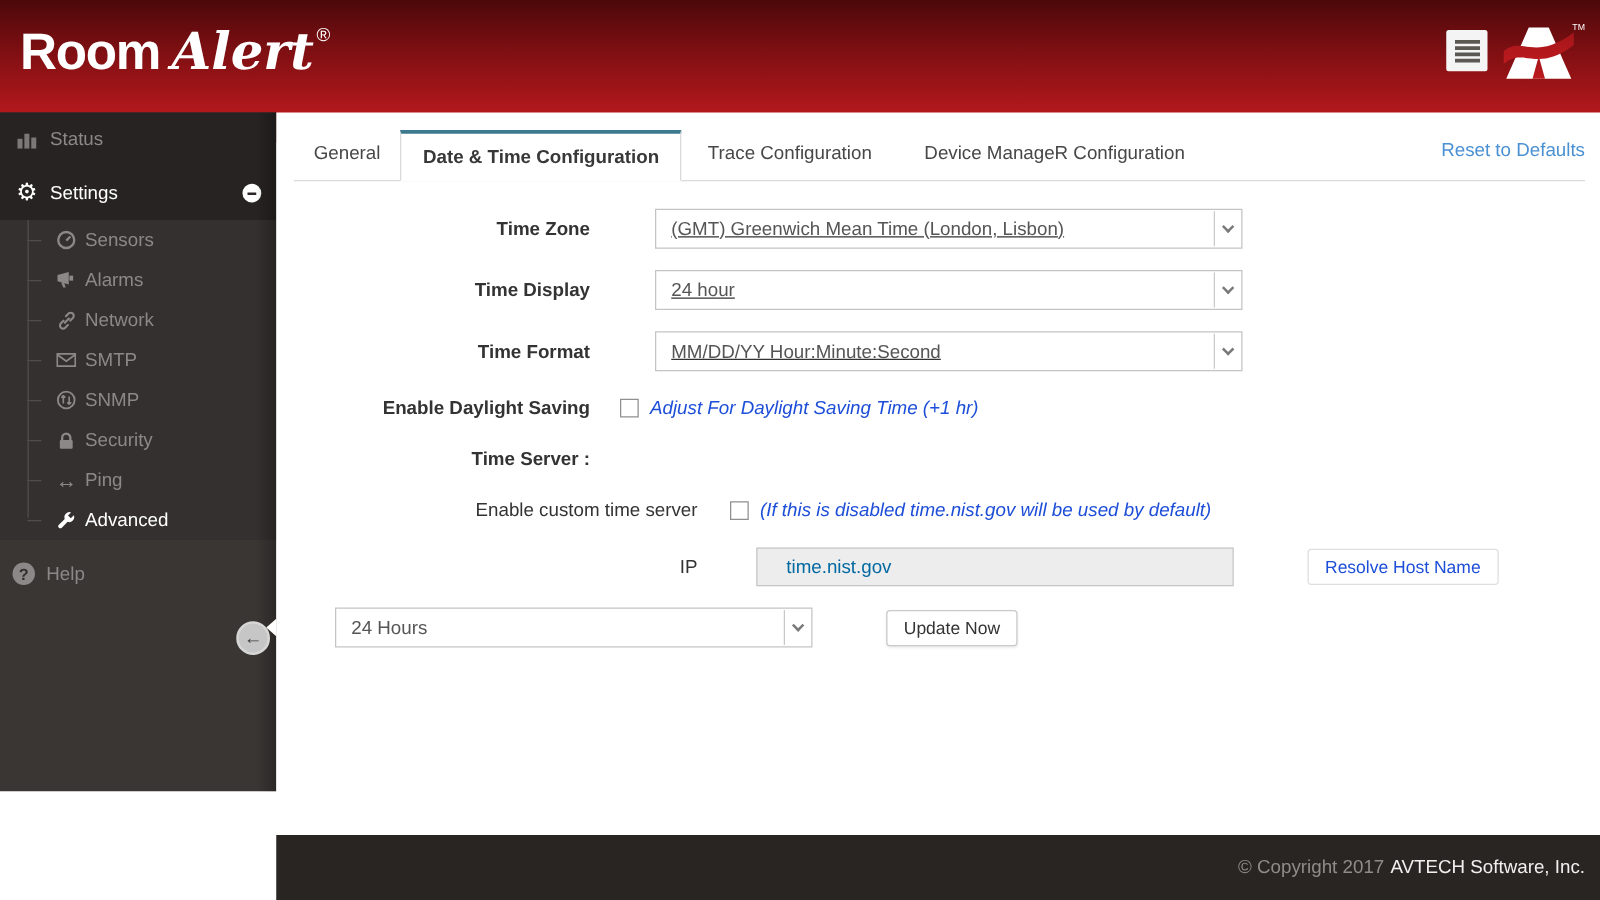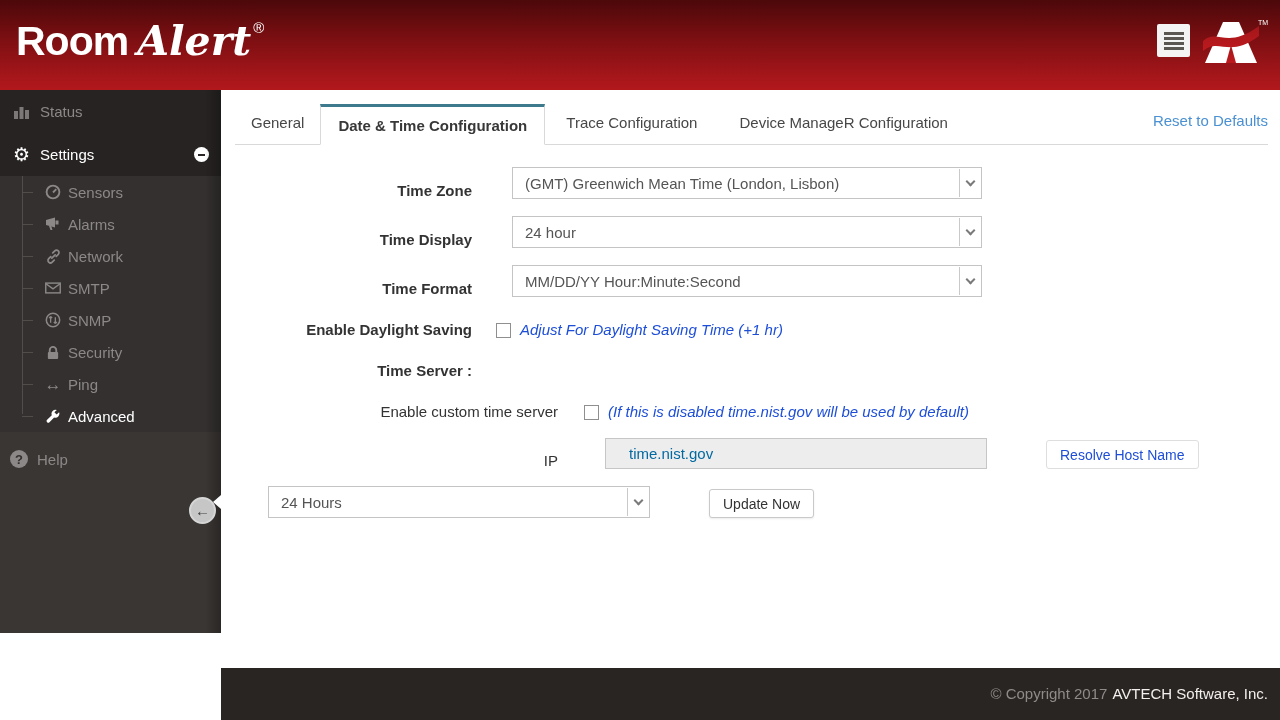--- a/index.html
+++ b/index.html
@@ -74,25 +74,25 @@
           height:42px; align-items:flex-end; }
   .tab { line-height:42px; padding:0 16px; font-size:15px; color:#474747;
          cursor:pointer; white-space:nowrap; }
   .tab.wide { padding:0 21px; }
   .tab.active { font-weight:bold; color:#383838; background:#fff;
                 border:1px solid #d9d9d9; border-top:3px solid #3d7a8e;
                 border-bottom:1px solid #fff; margin-bottom:-1px; line-height:37px;
                 padding:0 17px; }
 
   .form { padding-top:22px; font-size:15px; }
-  .frow { display:flex; align-items:flex-end; min-height:32px; margin-bottom:17px; }
+  .frow { display:flex; align-items:center; min-height:32px; margin-bottom:17px; }
   .frow.sm { min-height:24px; }
   .lbl  { width:251px; text-align:right; font-weight:bold; color:#333; flex:none; }
   .lbl2 { width:337px; text-align:right; font-weight:normal; color:#333; flex:none; }
-  .ctrl  { margin-left:40px; }
+  .ctrl  { margin-left:52px;text-decoration:underline; }
   .ctrl2 { margin-left:47px; }
 
   .select { height:32px; border:1px solid #c4c4c4; background:#fff; position:relative;
             display:flex; align-items:center; cursor:pointer; }
   .select.w1 { width:470px; }
   .select.w2 { width:382px; }
   .sel-text { padding-left:12px; color:#555; }
   .sel-btn { position:absolute; right:1px; top:1px; bottom:1px; width:21px;
              border-left:1px solid #c9c9c9; background:#fff; display:flex;
              align-items:center; justify-content:center; }

